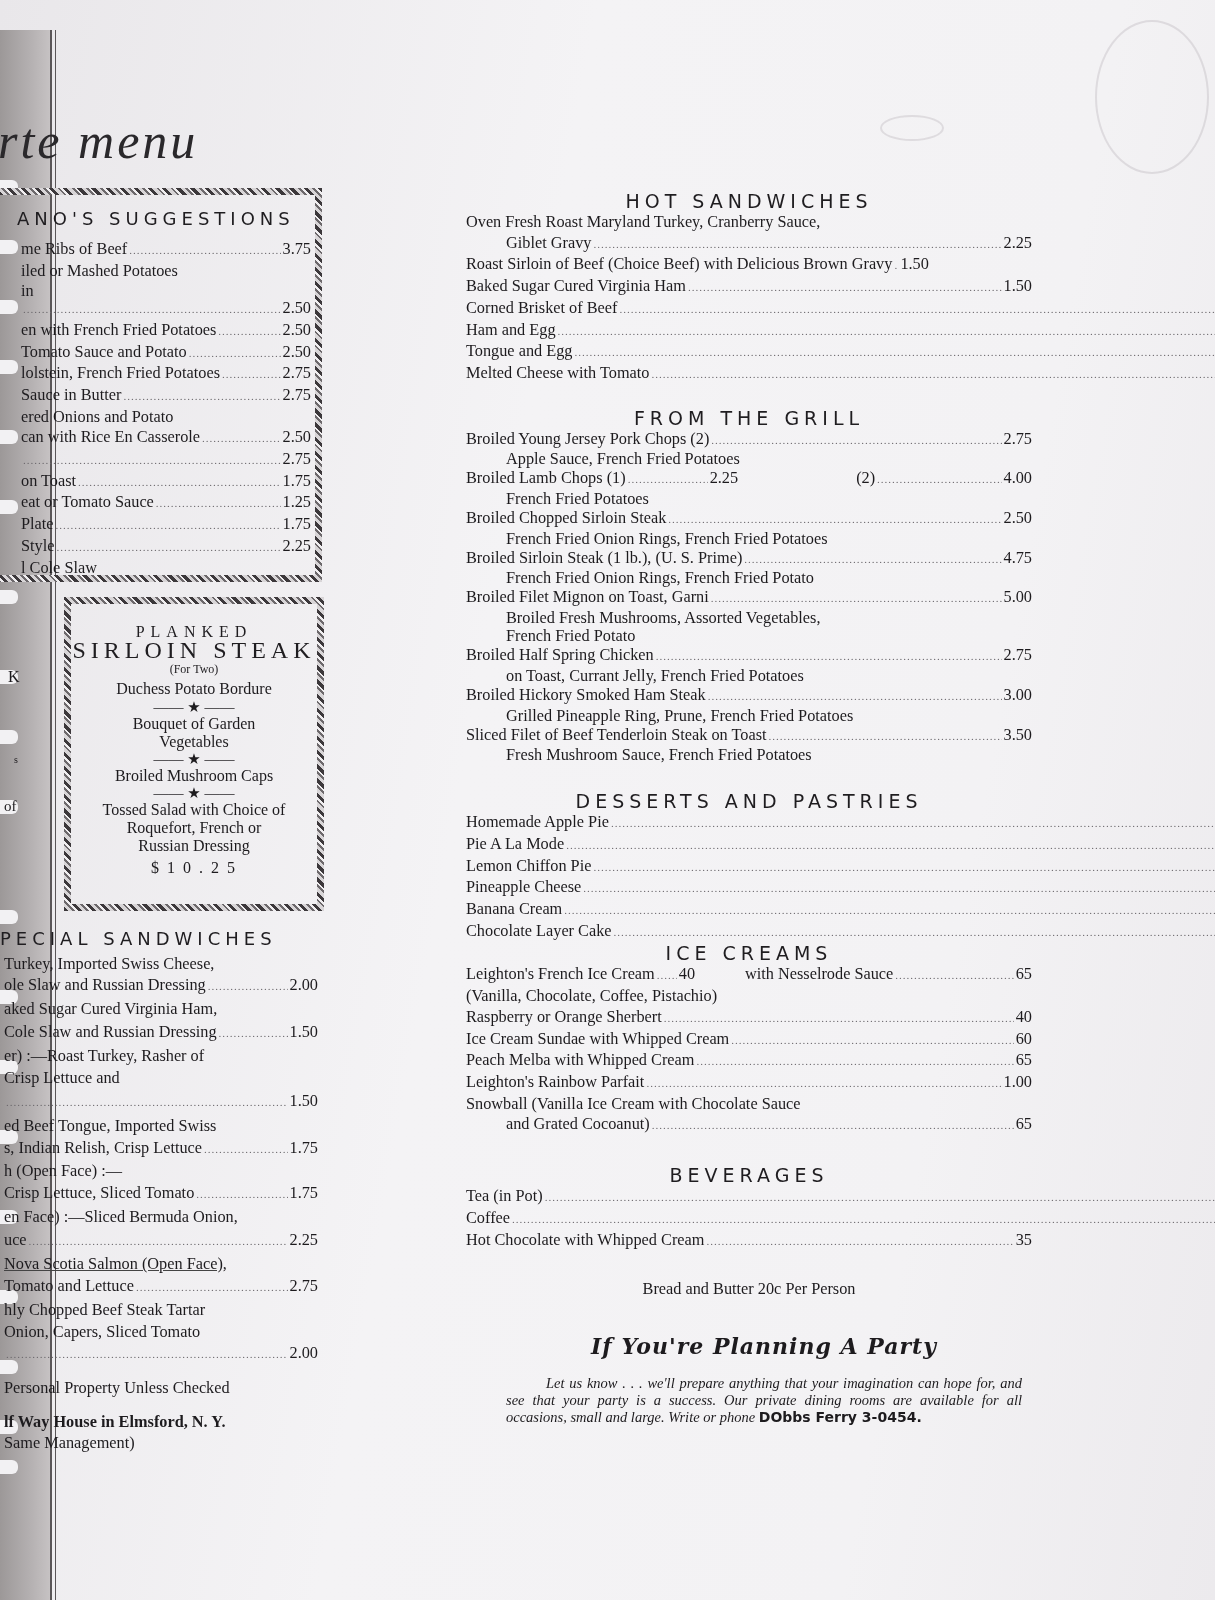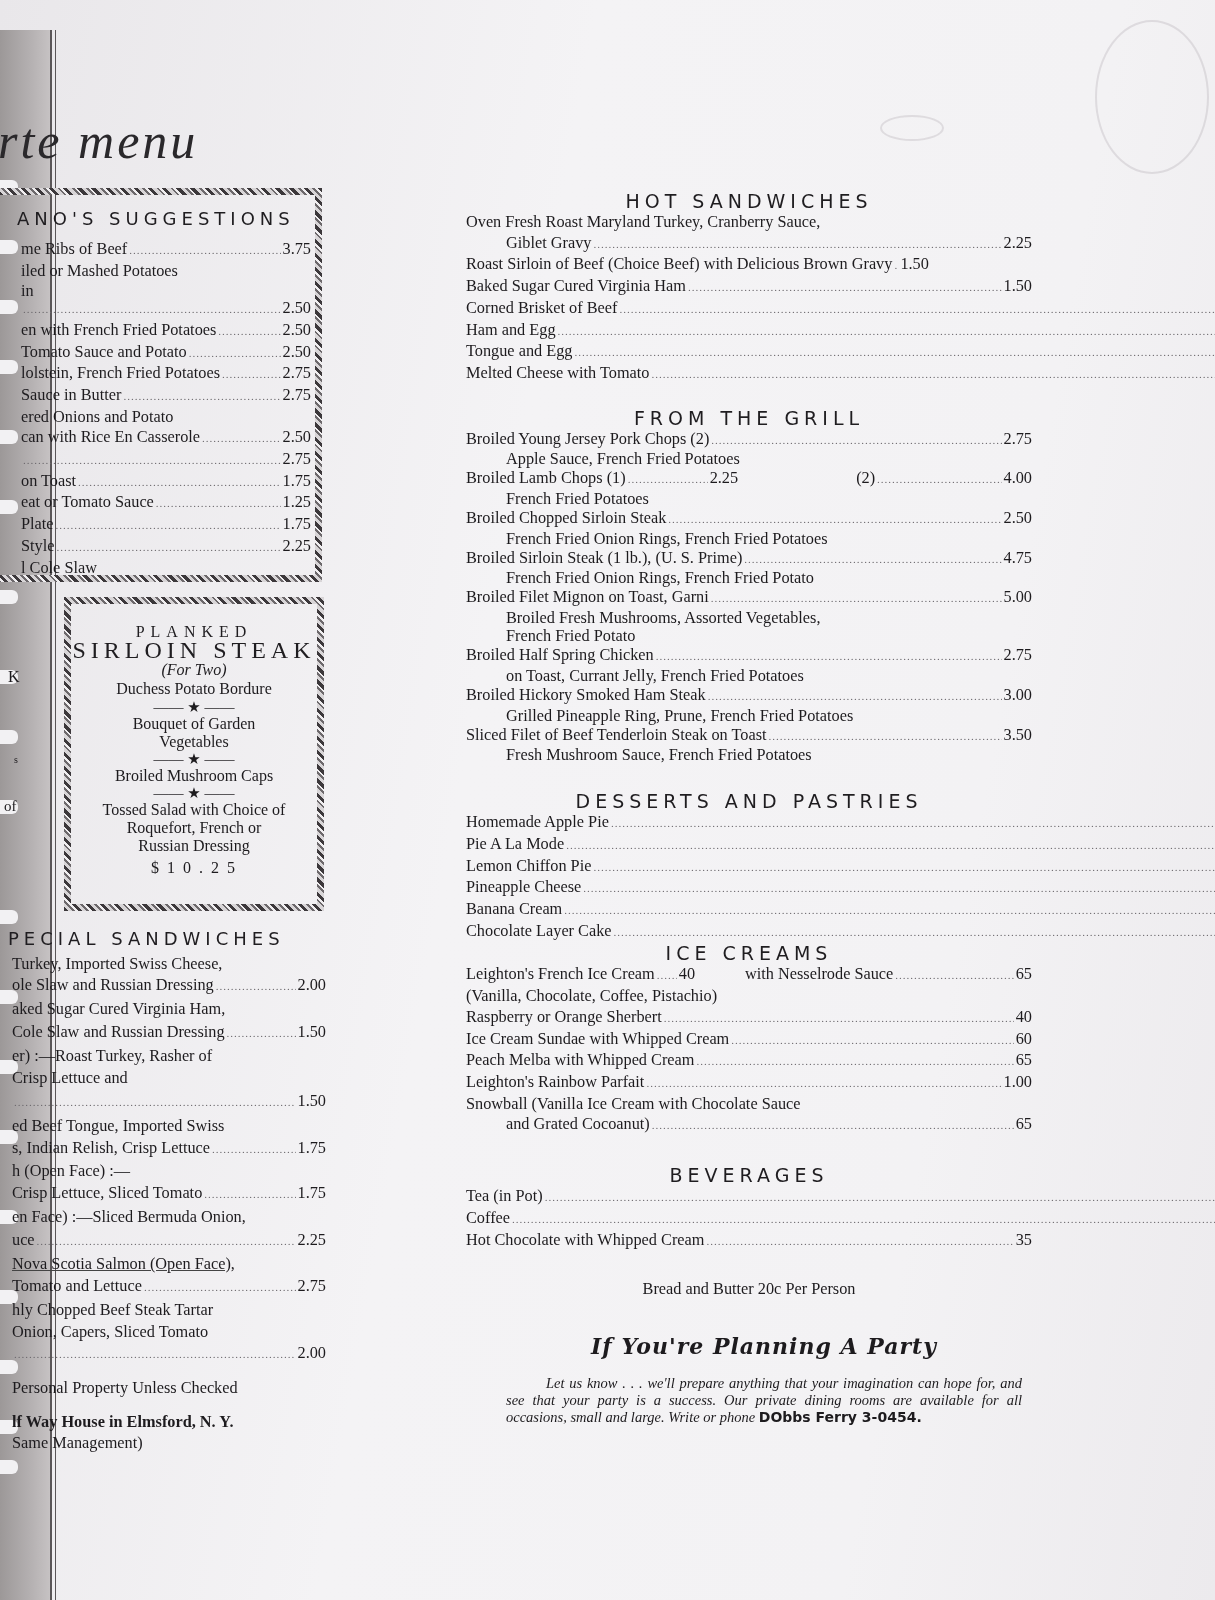--- a/index.html
+++ b/index.html
@@ -146,36 +146,36 @@
   </div>
 
   <div style="position:absolute;left:8px;top:668px;font-size:16px;">K</div>
   <div style="position:absolute;left:14px;top:754px;font-size:10px;">s</div>
   <div style="position:absolute;left:4px;top:798px;font-size:15px;">of</div>
 
   <div class="box" style="left:64px;top:597px;width:246px;height:300px;">
     <div class="center" style="padding-top:18px;">
       <div class="heading" style="font-family:'Liberation Serif',serif;font-size:16px;letter-spacing:6px;line-height:19px;">PLANKED</div>
       <div class="heading" style="font-family:'Liberation Serif',serif;font-size:24px;letter-spacing:5px;line-height:19px;">SIRLOIN STEAK</div>
-      <div style="font-size:16px;line-height:19px;font-style:italic;">(For Two)</div>
+      <div style="font-size:12px;line-height:19px;">(For Two)</div>
       <div style="font-size:16px;line-height:20px;">Duchess Potato Bordure</div>
       <div class="star">—— ★ ——</div>
       <div style="font-size:16px;line-height:18px;">Bouquet of Garden</div>
       <div style="font-size:16px;line-height:18px;">Vegetables</div>
       <div class="star">—— ★ ——</div>
       <div style="font-size:16px;line-height:18px;">Broiled Mushroom Caps</div>
       <div class="star">—— ★ ——</div>
       <div style="font-size:16px;line-height:18px;">Tossed Salad with Choice of</div>
       <div style="font-size:16px;line-height:18px;">Roquefort, French or</div>
       <div style="font-size:16px;line-height:18px;">Russian Dressing</div>
       <div style="font-size:16px;line-height:26px;letter-spacing:2px;text-align:center;">$ 1 0 . 2 5</div>
     </div>
   </div>
 
-  <div class="col" style="left:8px;top:928px;width:318px;">
+  <div class="col" style="left:0;top:928px;width:318px;">
     <div class="heading" style="text-align:left;font-size:18px;margin-bottom:4px;">PECIAL SANDWICHES</div>
     <div style="padding-left:4px;">
       <div class="line" style="line-height:21px">
           <span class="name">Turkey, Imported Swiss Cheese,</span>
         </div>
       <div class="line" style="line-height:21px">
           <span class="name">ole Slaw and Russian Dressing</span>
           <span class="dots"></span>
           <span class="price">2.00</span>
         </div>

